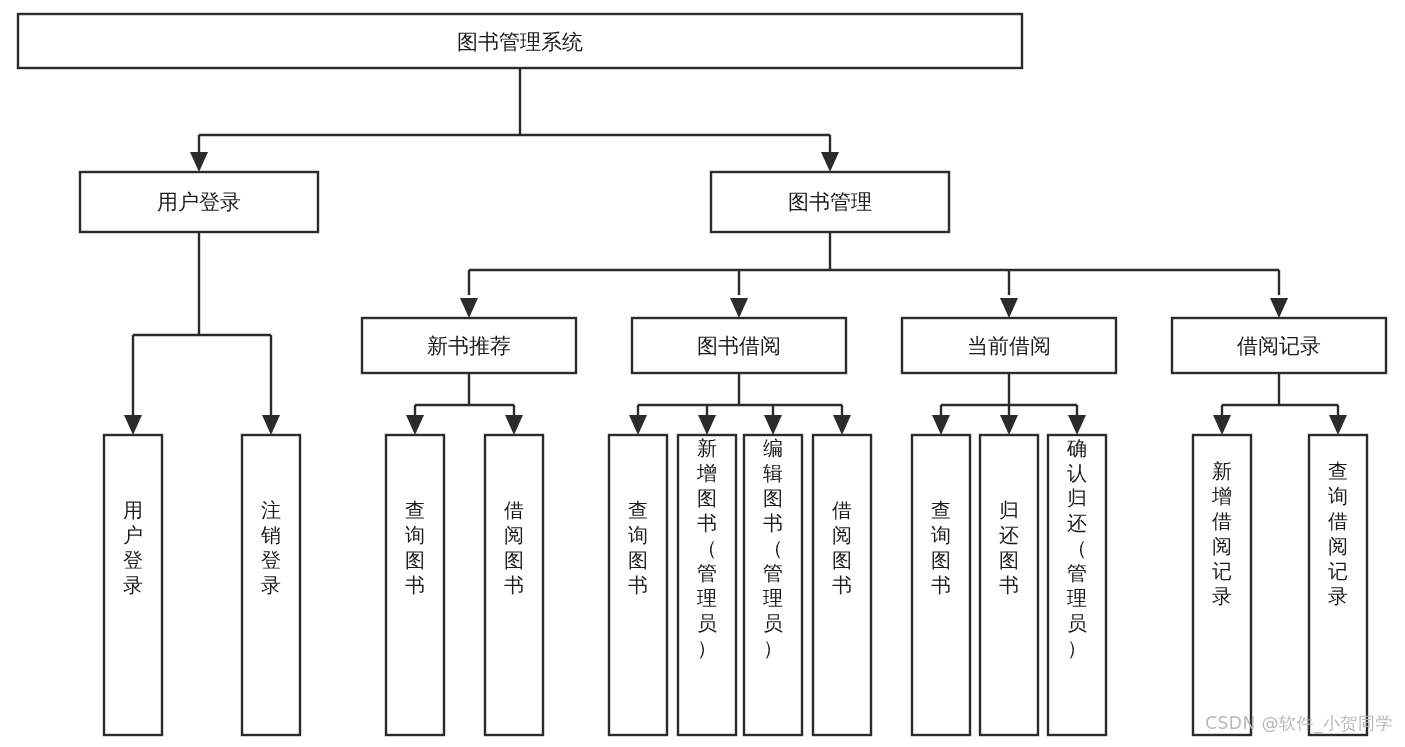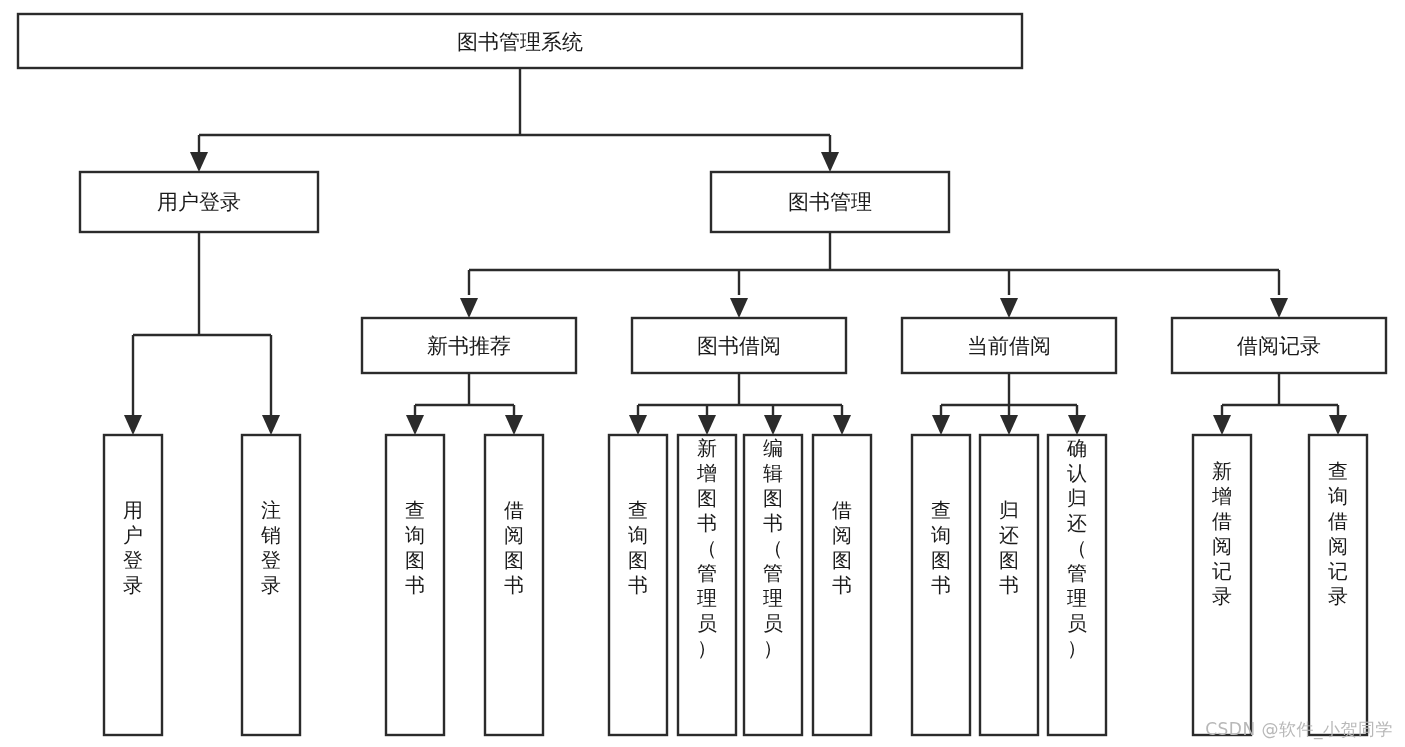--- a/index.html
+++ b/index.html
@@ -51,21 +51,21 @@
   }
   .node-label-v {
     font-family: "DejaVu Sans", "Liberation Sans", sans-serif;
     font-size: 20px;
     fill: #1a1a1a;
     text-anchor: middle;
   }
   .watermark {
     position: absolute;
     right: 12px;
-    bottom: 6px;
+    bottom: 12px;
     font-family: "DejaVu Sans", "Liberation Sans", sans-serif;
     font-size: 17px;
     color: #b8b8b8;
     letter-spacing: 0.5px;
     white-space: nowrap;
     pointer-events: none;
   }
 </style>
 </head>
 <body>

